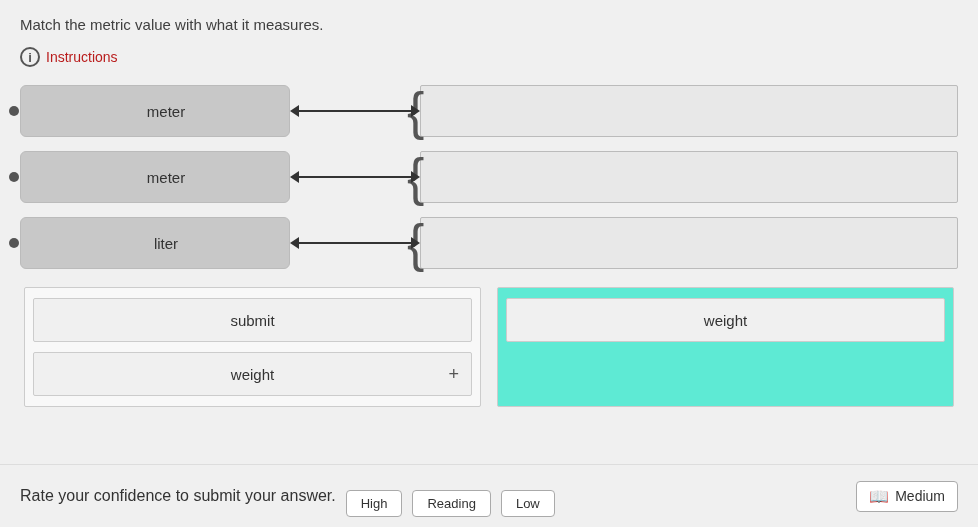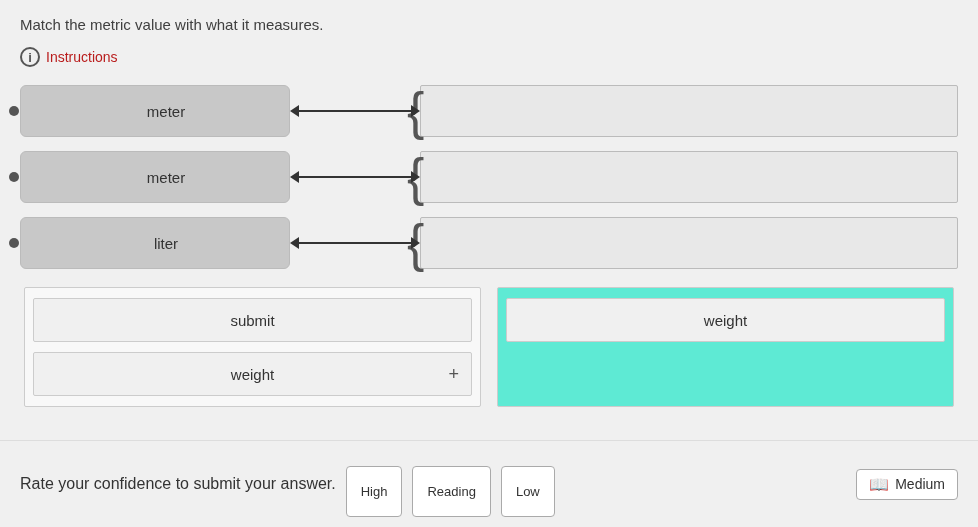--- a/index.html
+++ b/index.html
@@ -264,21 +264,21 @@
 
     .footer-label {
       font-size: 16px;
       color: #333;
     }
 
     .confidence-btn {
       border: 1px solid #aaa;
       background: #fff;
       border-radius: 4px;
-      padding: 17px 14px;
+      padding: 5px 14px;
       font-size: 13px;
       color: #333;
       cursor: pointer;
       margin-top: 15px;
     }
 
     .reading-btn {
       display: flex;
       align-items: center;
       gap: 6px;

